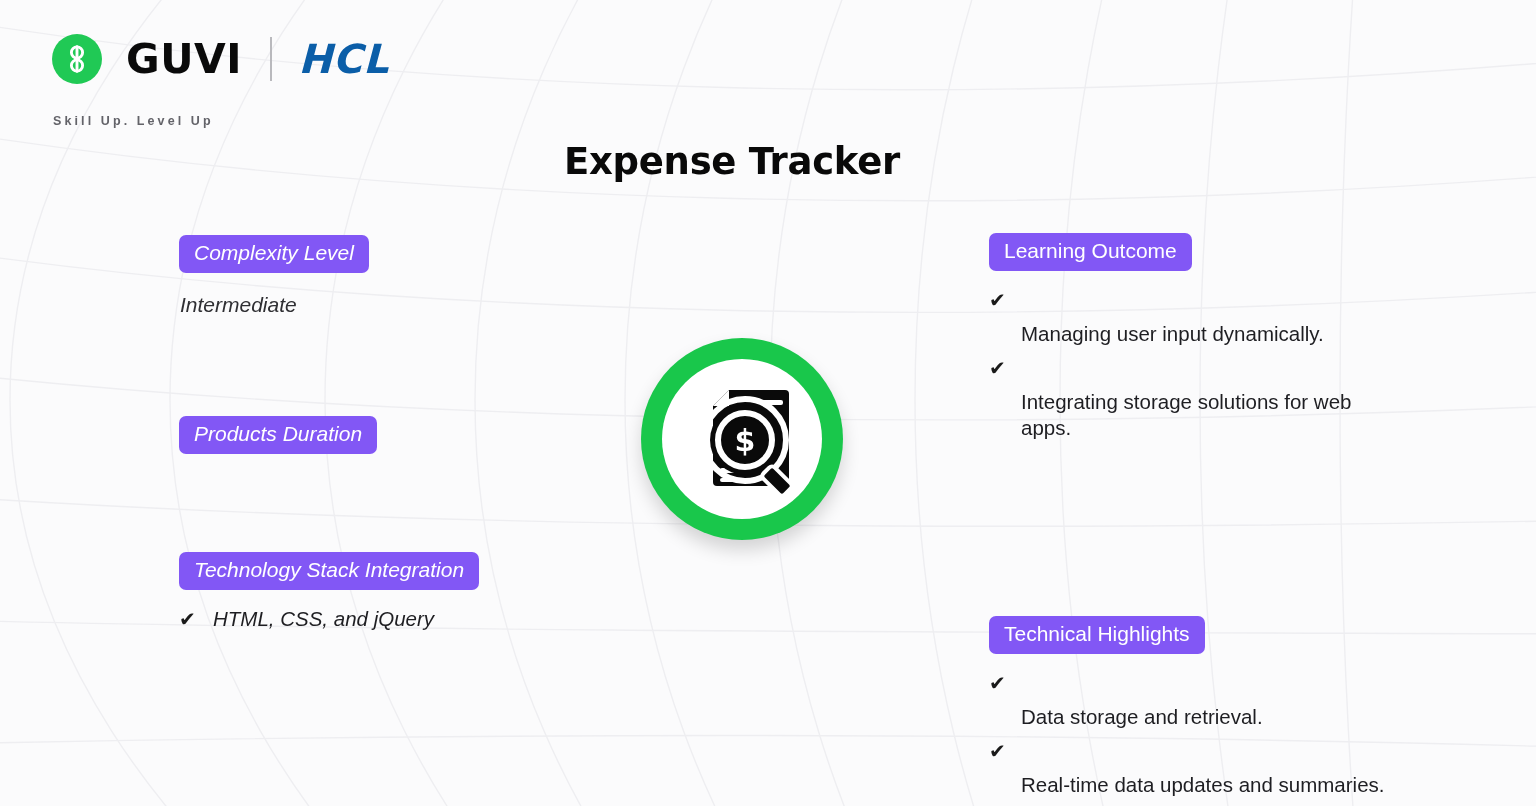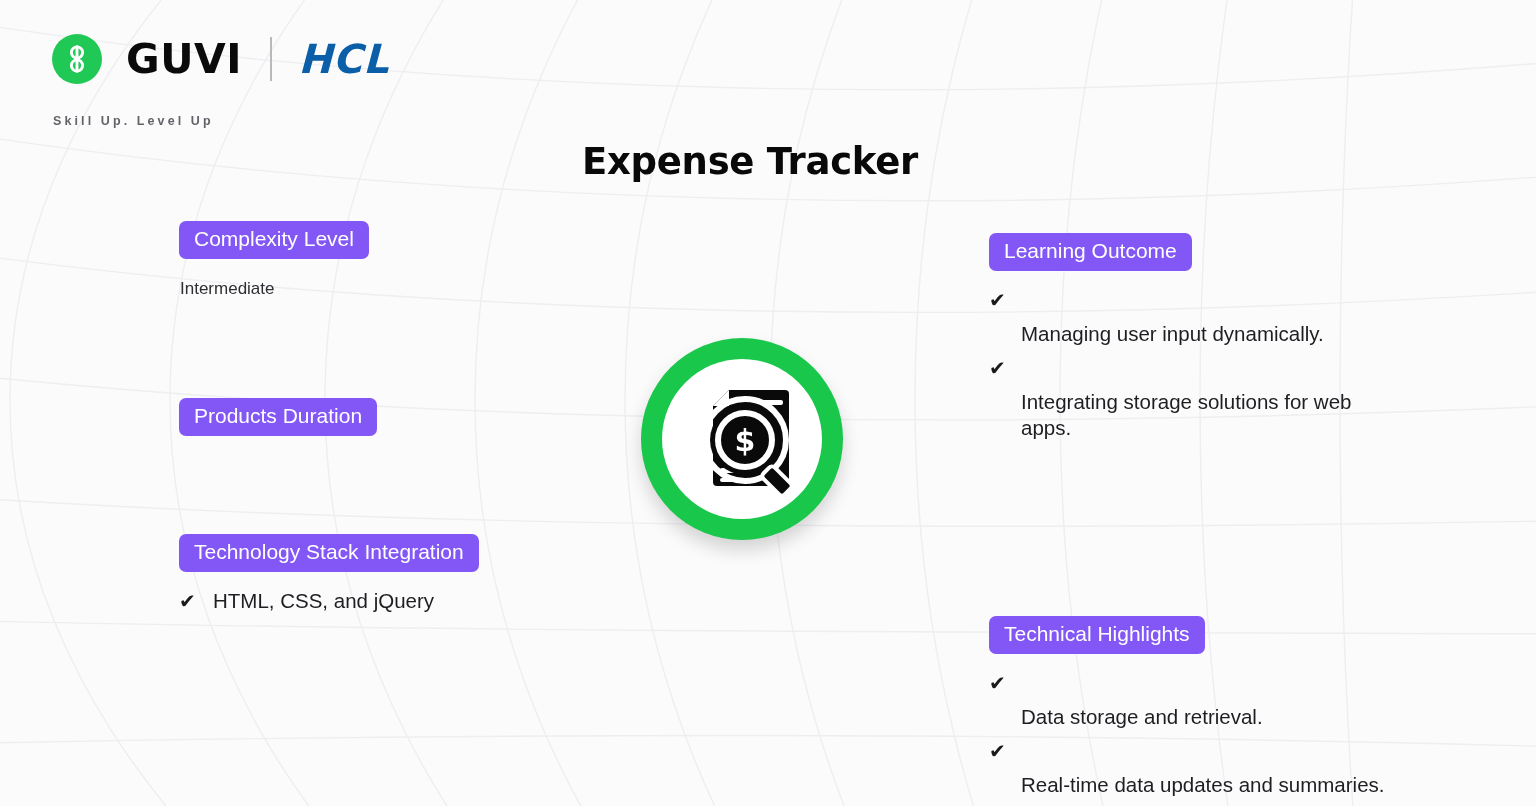--- a/index.html
+++ b/index.html
@@ -90,55 +90,55 @@
     top: 140px;
     left: 0;
     width: 1464px;
     text-align: center;
     font-family: "DejaVu Sans", sans-serif;
     font-size: 37px;
     font-weight: bold;
     letter-spacing: -0.3px;
     color: #090909;
     z-index: 5;
-    padding-left: 18px;
   }
 
   
   .badge {
     display: inline-block;
     background: #8257f5;
     color: #ffffff;
     border-radius: 7px;
     padding: 7px 15px 9px 15px;
     font-family: "Liberation Sans", sans-serif;
     font-size: 21px;
     line-height: 1.05;
     white-space: nowrap;
   }
 
   
   .col-left {
     position: absolute;
     left: 179px;
-    top: 221px;
+    top: 235px;
     width: 430px;
     z-index: 5;
+    font-style: italic;
   }
   .col-right {
     position: absolute;
     left: 989px;
     top: 233px;
     width: 430px;
     z-index: 5;
   }
   .section { position: relative; }
   .plain-value {
     font-family: "Liberation Sans", sans-serif;
-    font-size: 17px;
+    font-size: 21px;
     color: #2f2f33;
     margin-top: 20px;
     margin-left: 1px;
   }
 
   .check-list {
     list-style: none;
     margin: 0;
     padding: 0;
     margin-top: 16px;

